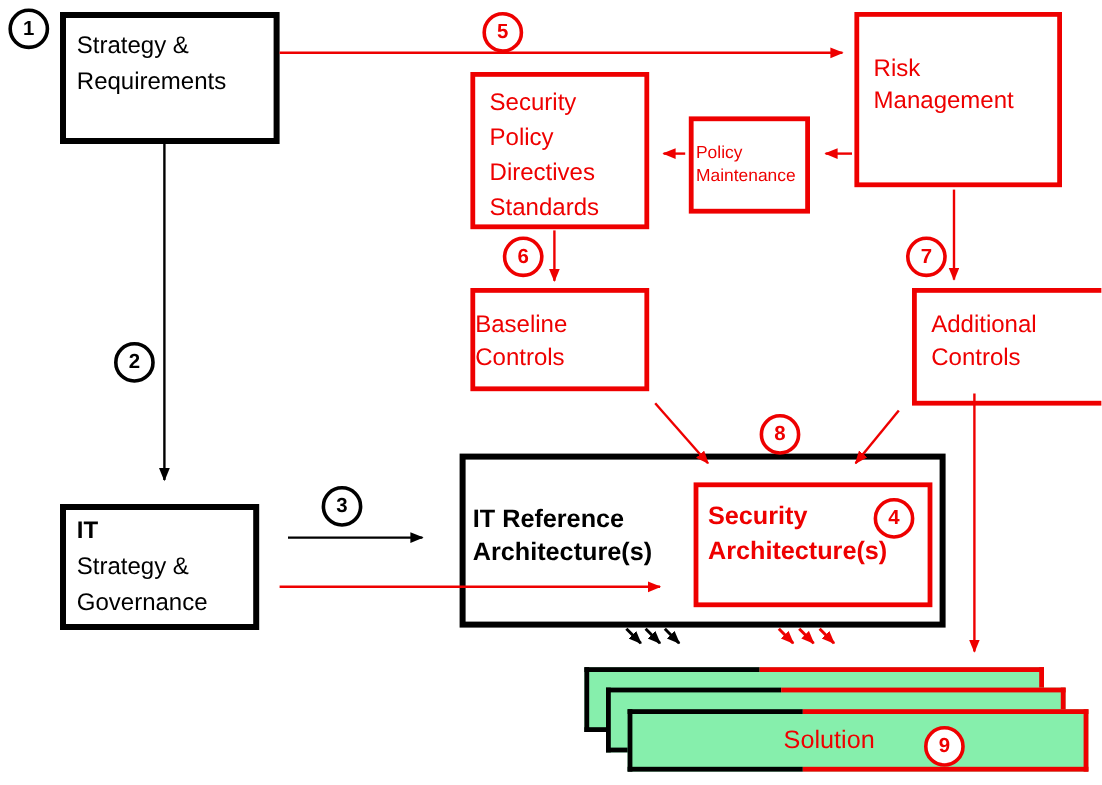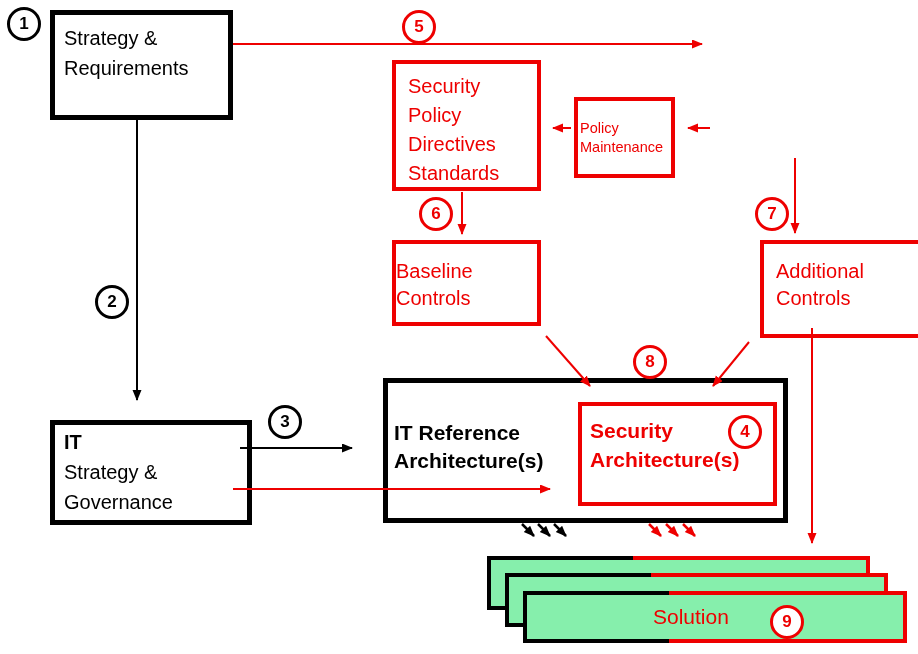--- a/index.html
+++ b/index.html
@@ -18,21 +18,21 @@
     z-index: 1;
   }
   .black-box { border: 5px solid #000000; color: #000000; }
   .red-box   { border: 4px solid #ee0000; color: #ee0000; }
   .node-title { font-weight: bold; display: block; }
   .pre { white-space: pre-line; display: block; }
 
   
   .business-box { left: 50px; top: 10px; width: 183px; height: 110px;
                   padding: 8px 0 0 9px; font-size: 20px; line-height: 30px; }
-  .it-box       { left: 50px; top: 420px; width: 202px; height: 105px;
+  .it-box       { left: 50px; top: 420px; width: 166px; height: 105px;
                   padding: 2px 0 0 9px; font-size: 20px; line-height: 30px; }
   .security-policy-box { left: 392px; top: 60px; width: 149px; height: 131px;
                   padding: 8px 0 0 12px; font-size: 20px; line-height: 29px; }
   .policy-maintenance-box { left: 574px; top: 97px; width: 101px; height: 81px;
                   display: flex; align-items: center; padding-left: 2px;
                   font-size: 14.5px; line-height: 19px; }
   .risk-management-box { left: 712px; top: 10px; width: 173px; height: 146px;
                   padding: 30px 0 0 12px; font-size: 20px; line-height: 27px; }
   .baseline-controls-box { left: 392px; top: 240px; width: 149px; height: 86px;
                   padding: 14px 0 0 0; font-size: 20px; line-height: 27px; }
@@ -103,20 +103,24 @@
 Policy
 Directives
 Standards</span>
   </div>
 
   <div class="box red-box policy-maintenance-box">
     <span class="pre">Policy
 Maintenance</span>
   </div>
 
+  <div class="box red-box risk-management-box">
+    <span class="pre">Risk
+Management</span>
+  </div>
 
   <div class="box red-box baseline-controls-box">
     <span class="pre">Baseline
 Controls</span>
   </div>
 
   <div class="box red-box additional-controls-box">
     <span class="pre">Additional
 Controls</span>
   </div>

